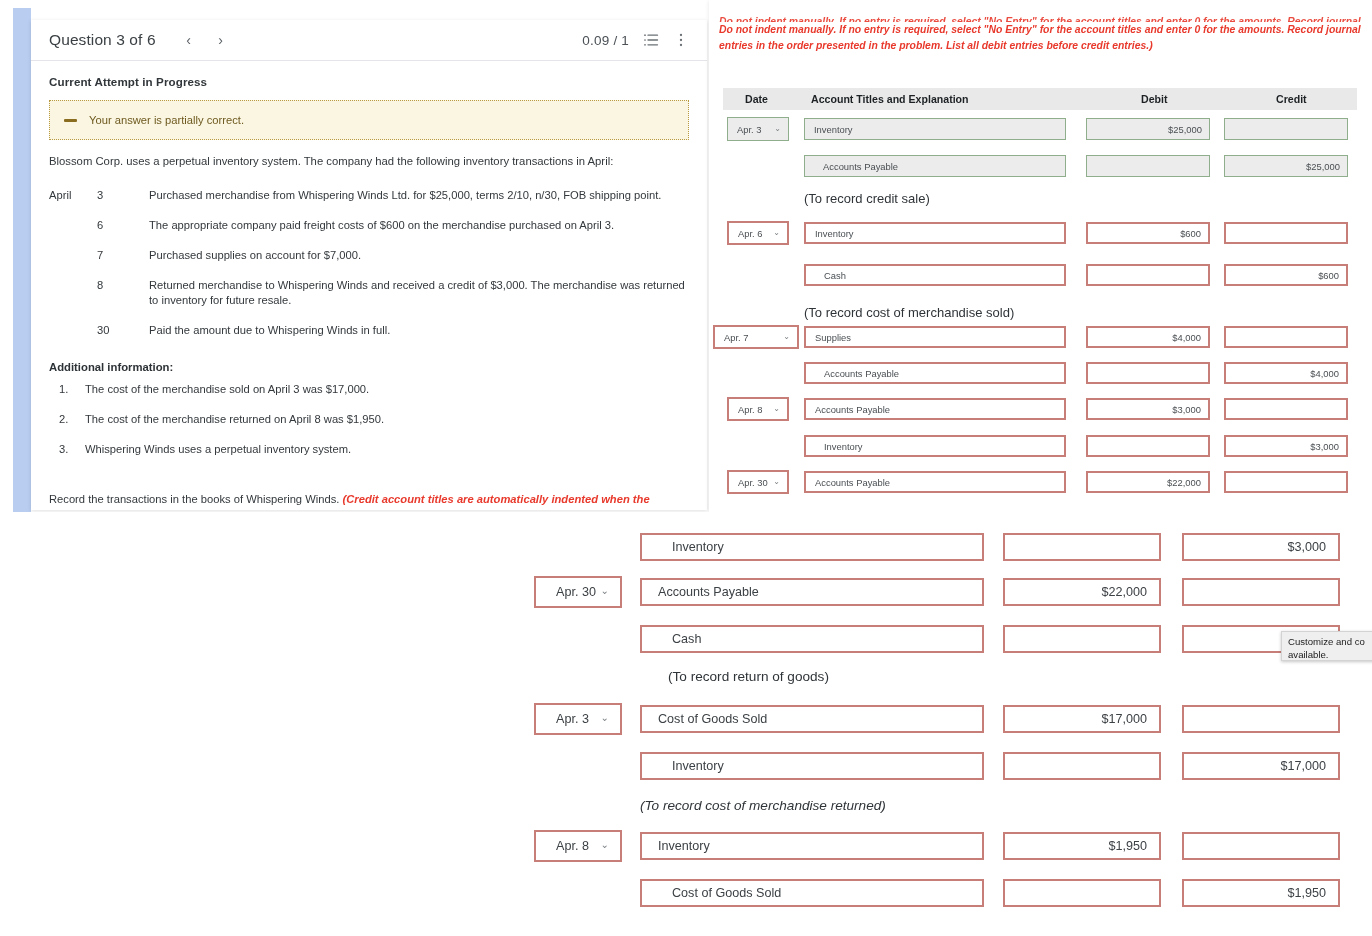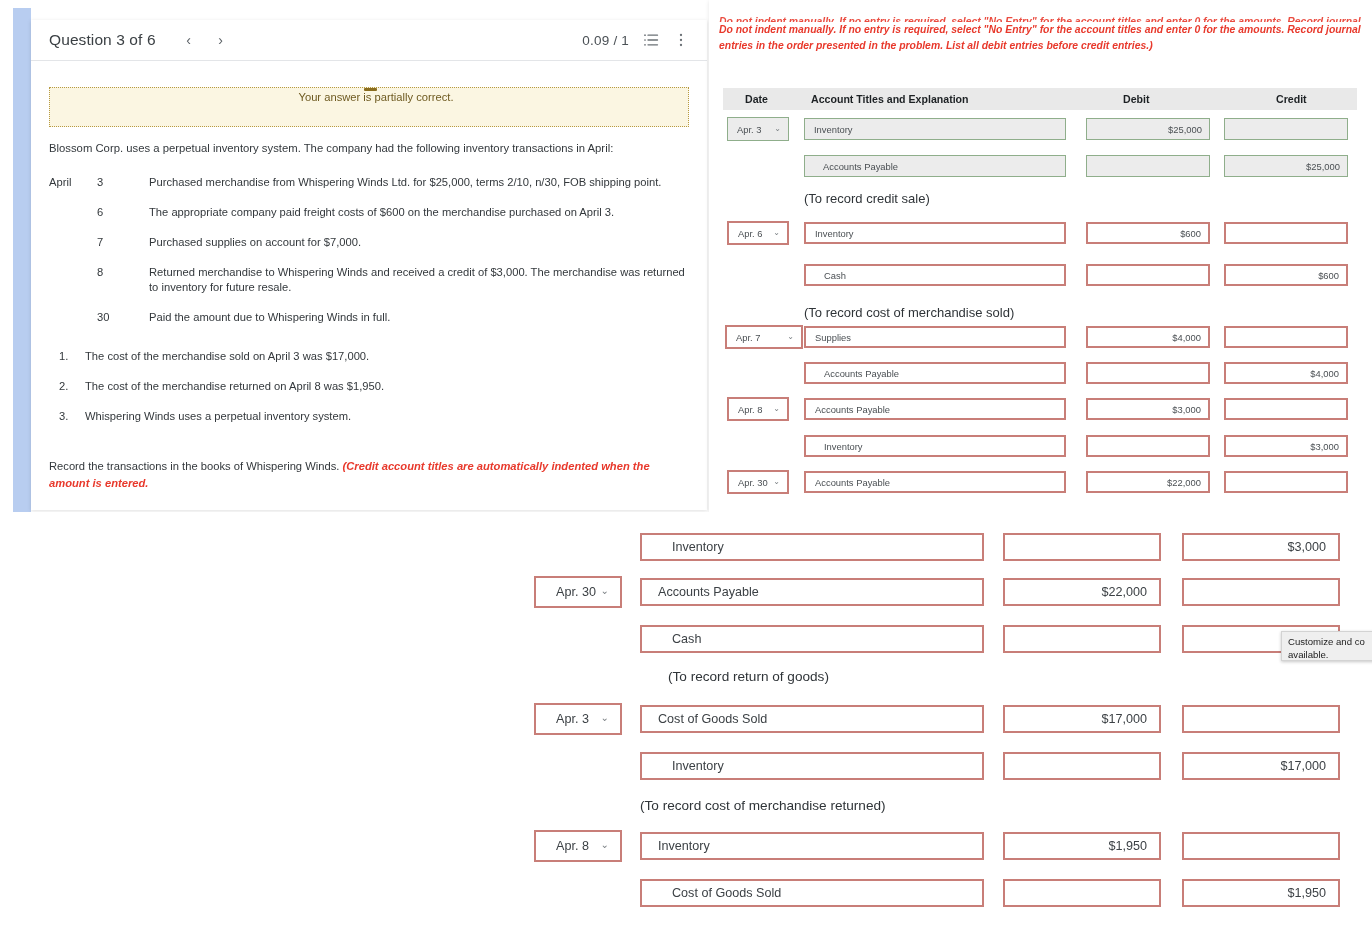--- a/index.html
+++ b/index.html
@@ -44,21 +44,20 @@
 
   #q-body{padding:14px 18px 0 18px;}
   #attempt-label{font-size:11.6px;font-weight:bold;color:#31363a;letter-spacing:.1px;}
 
   #partial-banner{
     margin-top:12px;height:40px;
     background:#fbf6e2;
     border:1px dotted #b79a42;
     display:flex;align-items:center;padding-left:14px;
     box-sizing:border-box;
-    flex-direction:column;
   }
   #partial-dash{
     width:13px;height:3px;background:#8a6d1f;margin-right:12px;border-radius:1px;
   }
   #partial-text{font-size:11.2px;color:#6e5a20;}
 
   #intro-text{margin-top:14px;font-size:11.3px;color:#33383c;line-height:1.4;}
 
   #tx-table{margin-top:18px;width:100%;border-collapse:collapse;}
   #tx-table td{font-size:11.2px;color:#33383c;vertical-align:top;padding:0 0 14px 0;line-height:1.42;}
@@ -90,21 +89,21 @@
   }
 
   
   #jp-thead{
     position:absolute;left:14px;top:88px;width:634px;height:22px;
     background:#e9e9e9;
   }
   #jp-thead .th{position:absolute;font-size:10.6px;font-weight:bold;color:#1d2124;top:5px;}
   #th-date{left:22px;}
   #th-acct{left:88px;}
-  #th-debit{left:400px;}
+  #th-debit{left:418px;}
   #th-credit{left:553px;}
 
   
   .fld{
     position:absolute;box-sizing:border-box;
     background:#ffffff;font-size:9.4px;color:#4a4f53;
     display:flex;align-items:center;
   }
   .fld.red{border:2px solid #c87e78;}
   .fld.green{border:1px solid #8fae8b;background:#ececec;}
@@ -180,20 +179,21 @@
         <svg class="hicon" viewBox="0 0 16 16">
           <circle cx="8" cy="3" r="1.15" fill="#6b7176"></circle>
           <circle cx="8" cy="8" r="1.15" fill="#6b7176"></circle>
           <circle cx="8" cy="13" r="1.15" fill="#6b7176"></circle>
         </svg>
       </span>
     </div>
   </div>
 
   <div id="q-body">
+    <div id="attempt-label">Current Attempt in Progress</div>
 
     <div id="partial-banner">
       <span id="partial-dash"></span>
       <span id="partial-text">Your answer is partially correct.</span>
     </div>
 
     <div id="intro-text">Blossom Corp. uses a perpetual inventory system. The company had the following inventory transactions in April:</div>
 
     <table id="tx-table">
       <tbody id="tx-body">
@@ -218,20 +218,21 @@
             <td class="tx-desc">Returned merchandise to Whispering Winds and received a credit of $3,000. The merchandise was returned to inventory for future resale.</td>
           </tr>
           <tr>
             <td class="tx-month"></td>
             <td class="tx-day">30</td>
             <td class="tx-desc">Paid the amount due to Whispering Winds in full.</td>
           </tr>
         </tbody>
     </table>
 
+    <div id="addl-head">Additional information:</div>
     <table id="addl-table">
       <tbody id="addl-body">
           <tr>
             <td class="addl-num">1.</td>
             <td>The cost of the merchandise sold on April 3 was $17,000.</td>
           </tr>
           <tr>
             <td class="addl-num">2.</td>
             <td>The cost of the merchandise returned on April 8 was $1,950.</td>
           </tr>
@@ -280,21 +281,21 @@
         <span>Apr. 6</span>
         <span class="caret">⌄</span>
       </div>
       <div class="fld red acct" style="left: 95px; top: 222px; width: 262px; height: 22px;">Inventory</div>
       <div class="fld red amt" style="left: 377px; top: 222px; width: 124px; height: 22px;">$600</div>
       <div class="fld red amt" style="left: 515px; top: 222px; width: 124px; height: 22px;"></div>
       <div class="fld red acct indent" style="left: 95px; top: 264px; width: 262px; height: 22px;">Cash</div>
       <div class="fld red amt" style="left: 377px; top: 264px; width: 124px; height: 22px;"></div>
       <div class="fld red amt" style="left: 515px; top: 264px; width: 124px; height: 22px;">$600</div>
       <div class="memo" style="left: 95px; top: 305px;">(To record cost of merchandise sold)</div>
-      <div class="sel red" style="left: 16px; top: 325px; width: 78px; height: 24px;">
+      <div class="sel red" style="left: 4px; top: 325px; width: 86px; height: 24px;">
         <span>Apr. 7</span>
         <span class="caret">⌄</span>
       </div>
       <div class="fld red acct" style="left: 95px; top: 326px; width: 262px; height: 22px;">Supplies</div>
       <div class="fld red amt" style="left: 377px; top: 326px; width: 124px; height: 22px;">$4,000</div>
       <div class="fld red amt" style="left: 515px; top: 326px; width: 124px; height: 22px;"></div>
       <div class="fld red acct indent" style="left: 95px; top: 362px; width: 262px; height: 22px;">Accounts Payable</div>
       <div class="fld red amt" style="left: 377px; top: 362px; width: 124px; height: 22px;"></div>
       <div class="fld red amt" style="left: 515px; top: 362px; width: 124px; height: 22px;">$4,000</div>
       <div class="sel red" style="left: 18px; top: 397px; width: 62px; height: 24px;">
@@ -336,21 +337,21 @@
       <div class="bsel" style="left: 534px; top: 191px; width: 88px; height: 32px;">
         <span>Apr. 3</span>
         <span class="caret">⌄</span>
       </div>
       <div class="bfld acct" style="left: 640px; top: 193px; width: 344px; height: 28px;">Cost of Goods Sold</div>
       <div class="bfld amt" style="left: 1003px; top: 193px; width: 158px; height: 28px;">$17,000</div>
       <div class="bfld amt" style="left: 1182px; top: 193px; width: 158px; height: 28px;"></div>
       <div class="bfld acct indent" style="left: 640px; top: 240px; width: 344px; height: 28px;">Inventory</div>
       <div class="bfld amt" style="left: 1003px; top: 240px; width: 158px; height: 28px;"></div>
       <div class="bfld amt" style="left: 1182px; top: 240px; width: 158px; height: 28px;">$17,000</div>
-      <div class="bmemo" style="left: 640px; top: 286px;">(To record cost of merchandise returned)</div>
+      <div class="bmemo" style="left: 640px; top: 286px; font-style: italic;">(To record cost of merchandise returned)</div>
       <div class="bsel" style="left: 534px; top: 318px; width: 88px; height: 32px;">
         <span>Apr. 8</span>
         <span class="caret">⌄</span>
       </div>
       <div class="bfld acct" style="left: 640px; top: 320px; width: 344px; height: 28px;">Inventory</div>
       <div class="bfld amt" style="left: 1003px; top: 320px; width: 158px; height: 28px;">$1,950</div>
       <div class="bfld amt" style="left: 1182px; top: 320px; width: 158px; height: 28px;"></div>
       <div class="bfld acct indent" style="left: 640px; top: 367px; width: 344px; height: 28px;">Cost of Goods Sold</div>
       <div class="bfld amt" style="left: 1003px; top: 367px; width: 158px; height: 28px;"></div>
       <div class="bfld amt" style="left: 1182px; top: 367px; width: 158px; height: 28px;">$1,950</div>

